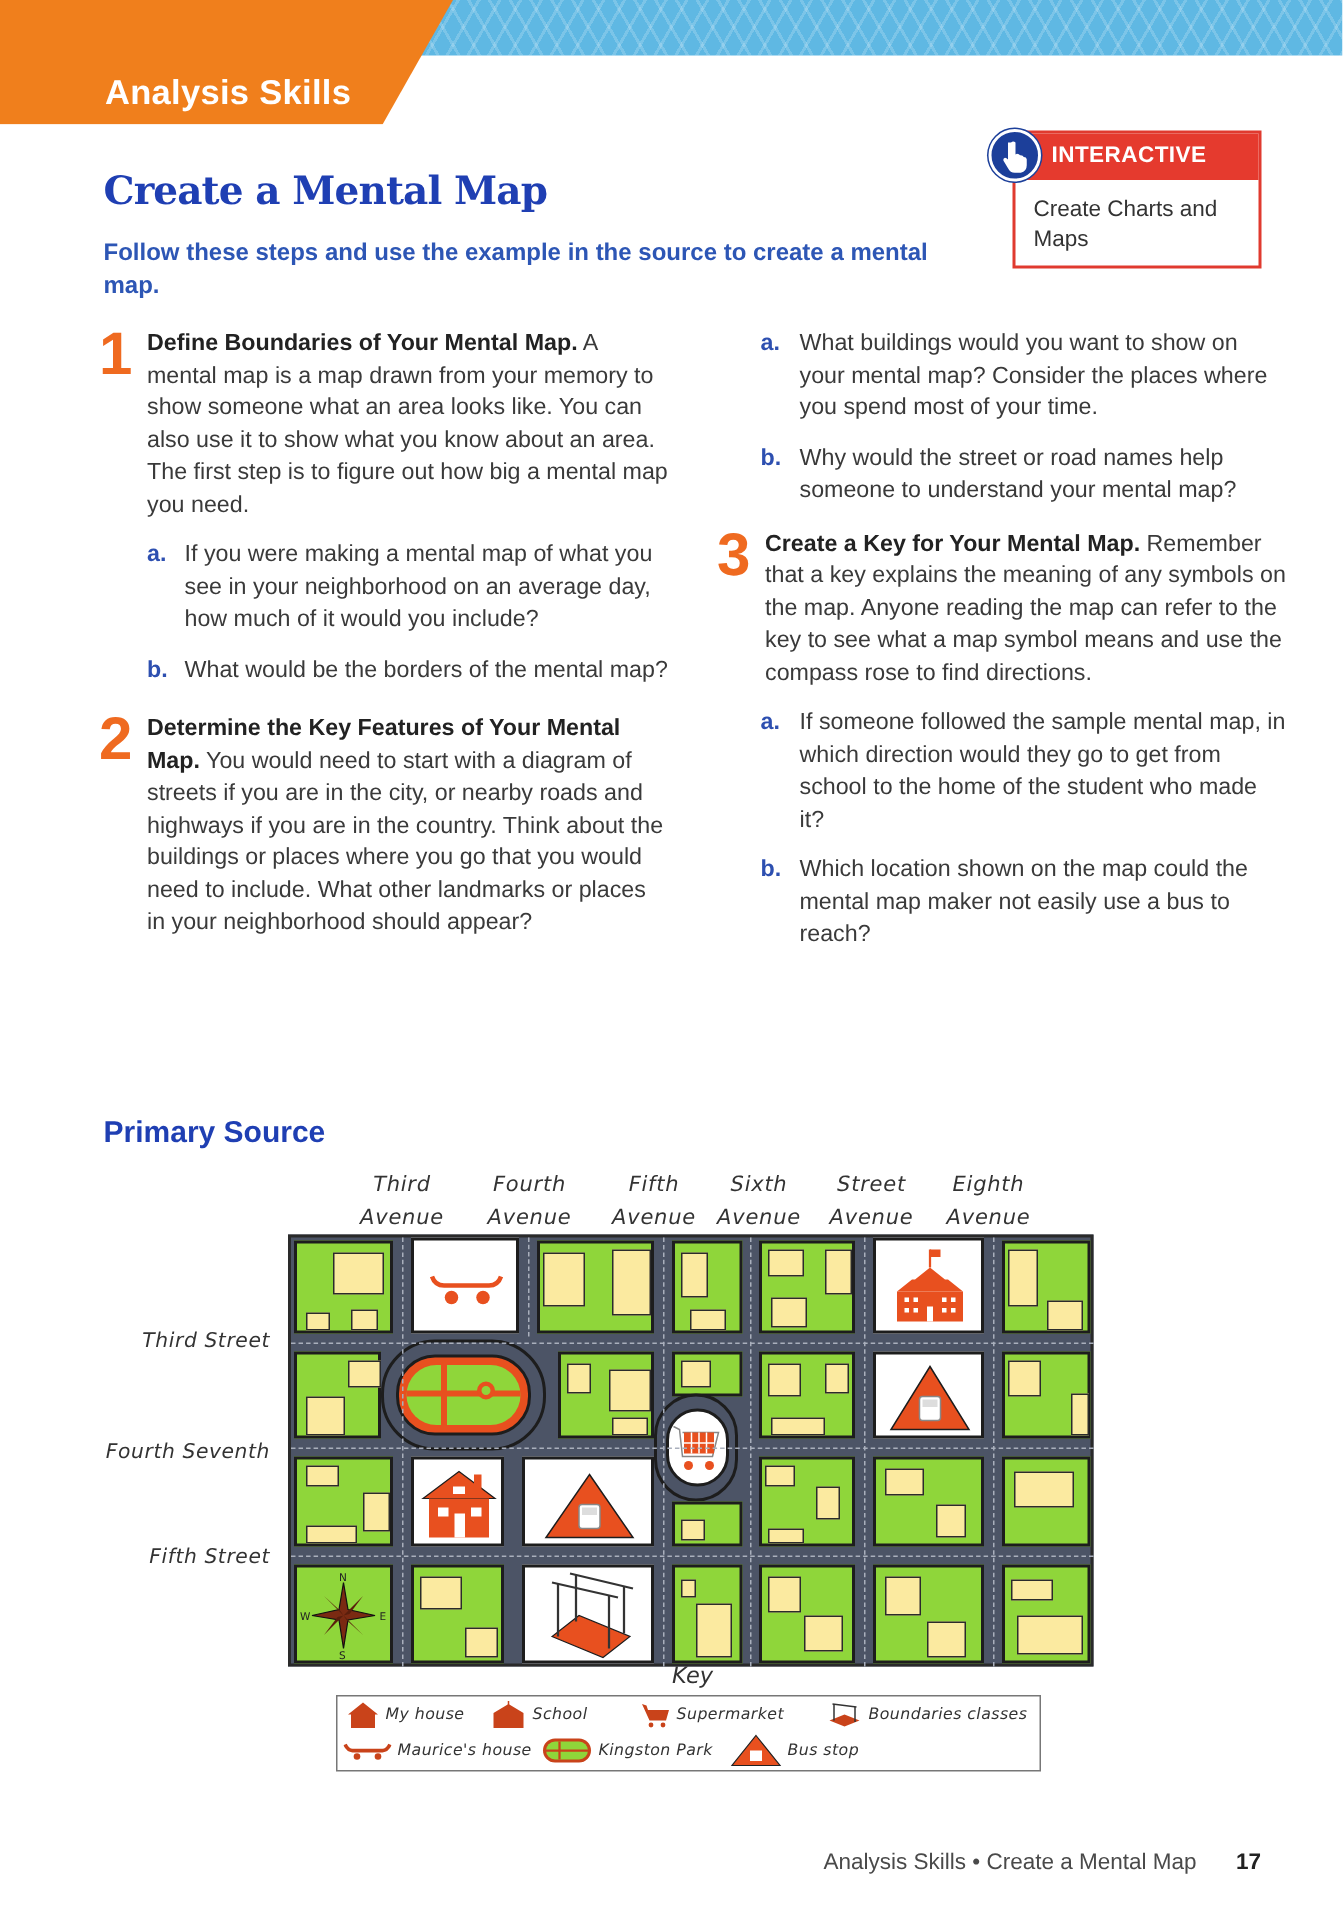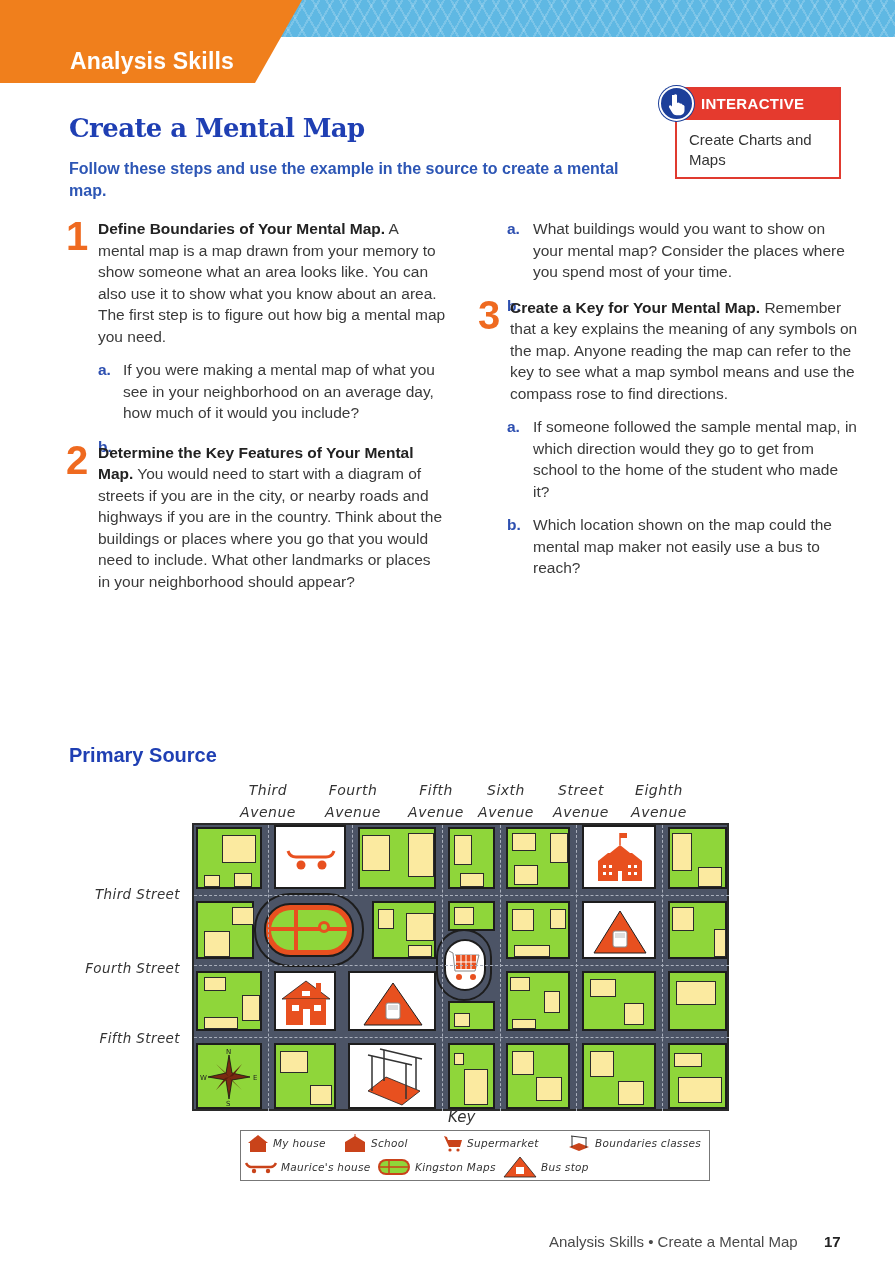--- a/index.html
+++ b/index.html
@@ -97,21 +97,21 @@
   .bldg { position: absolute; background: #fbeaa0; border: 1.5px solid #2b2b2b; }
   .road-dash-h, .road-dash-v { position: absolute; }
   .road-dash-h { height: 0; border-top: 1.5px dashed #a9afbc; }
   .road-dash-v { width: 0; border-left: 1.5px dashed #a9afbc; }
 
   .key-title {
     position: absolute; left: 448px; top: 1108px; font-size: 15px;
   }
   .key-box {
     position: absolute; left: 224px; top: 1130px; width: 470px; height: 51px;
-    border: 1.5px solid #777; background: #fff; margin-left: 16px;
+    border: 1.5px solid #777; background: #fff;
   }
   .key-item { position: absolute; font-size: 10.5px; letter-spacing: 0.3px; display: flex; align-items: center; gap: 4px; }
   .key-icon { display: inline-block; }
 
   .footer {
     position: absolute; left: 549px; top: 1233px; font-size: 15px; color: #4a4a4a;
   }
   .footer-page {
     position: absolute; left: 824px; top: 1233px; font-size: 15px; font-weight: bold; color: #222;
   }
@@ -143,34 +143,36 @@
   <div class="step">
     <span class="step-num">1</span>
     <span class="step-title">Define Boundaries of Your Mental Map.</span><span> A mental map is a map drawn from your memory to show someone what an area looks like. You can also use it to show what you know about an area. The first step is to figure out how big a mental map you need.</span>
   </div>
   <div class="q">
     <span class="q-letter">a.</span>
     <span>If you were making a mental map of what you see in your neighborhood on an average day, how much of it would you include?</span>
   </div>
   <div class="q">
     <span class="q-letter">b.</span>
+    <span>What would be the borders of the mental map?</span>
   </div>
   <div class="step" style="margin-top:18px">
     <span class="step-num">2</span>
     <span class="step-title">Determine the Key Features of Your Mental Map.</span><span> You would need to start with a diagram of streets if you are in the city, or nearby roads and highways if you are in the country. Think about the buildings or places where you go that you would need to include. What other landmarks or places in your neighborhood should appear?</span>
   </div>
 </div>
 
 <div class="col col-right">
   <div class="q" style="margin-top:0">
     <span class="q-letter">a.</span>
     <span>What buildings would you want to show on your mental map? Consider the places where you spend most of your time.</span>
   </div>
   <div class="q">
     <span class="q-letter">b.</span>
+    <span>Why would the street or road names help someone to understand your mental map?</span>
   </div>
   <div class="step" style="margin-top:14px">
     <span class="step-num">3</span>
     <span class="step-title">Create a Key for Your Mental Map.</span><span> Remember that a key explains the meaning of any symbols on the map. Anyone reading the map can refer to the key to see what a map symbol means and use the compass rose to find directions.</span>
   </div>
   <div class="q">
     <span class="q-letter">a.</span>
     <span>If someone followed the sample mental map, in which direction would they go to get from school to the home of the student who made it?</span>
   </div>
   <div class="q">
@@ -200,21 +202,21 @@
 <div class="ave-label hand" style="left:541px">
     <div>Street</div>
     <div>Avenue</div>
   </div>
 <div class="ave-label hand" style="left:619px">
     <div>Eighth</div>
     <div>Avenue</div>
   </div>
 
 <div class="st-label hand" style="top:886px">Third Street</div>
-<div class="st-label hand" style="top:960px">Fourth Street</div>
+<div class="st-label hand" style="top:960px">Fourth Seventh</div>
 <div class="st-label hand" style="top:1030px">Fifth Street</div>
 
 <div class="map">
 
   <div class="block" style="left:2px;top:2px;width:66px;height:62px">
     <div class="bldg" style="left:24px;top:6px;width:34px;height:28px"></div>
     <div class="bldg" style="left:6px;top:46px;width:16px;height:12px"></div>
     <div class="bldg" style="left:36px;top:44px;width:18px;height:14px"></div>
   </div>
   <div class="block white" style="left:80px;top:0;width:72px;height:64px">
@@ -449,21 +451,21 @@
       </svg>
     <span>Maurice's house</span>
   </div>
   <div class="key-item hand" style="left:136px;top:27px">
     <svg class="key-icon" width="34" height="18" viewBox="0 0 34 18">
         <rect x="1" y="1" width="32" height="16" rx="8" fill="#c9431a"></rect>
         <rect x="3" y="3" width="28" height="12" rx="6" fill="#8fd63a"></rect>
         <line x1="3" y1="9" x2="31" y2="9" stroke="#c9431a" stroke-width="1.5"></line>
         <line x1="12" y1="3" x2="12" y2="15" stroke="#c9431a" stroke-width="1.5"></line>
       </svg>
-    <span>Kingston Maps</span>
+    <span>Kingston Park</span>
   </div>
   <div class="key-item hand" style="left:262px;top:25px">
     <svg class="key-icon" width="34" height="22" viewBox="0 0 34 22">
         <path d="M17 1 L33 21 H1z" fill="#e8501f" stroke="#222" stroke-width="0.8"></path>
         <rect x="13" y="11" width="8" height="7" fill="#fff"></rect>
       </svg>
     <span>Bus stop</span>
   </div>
 </div>
 

